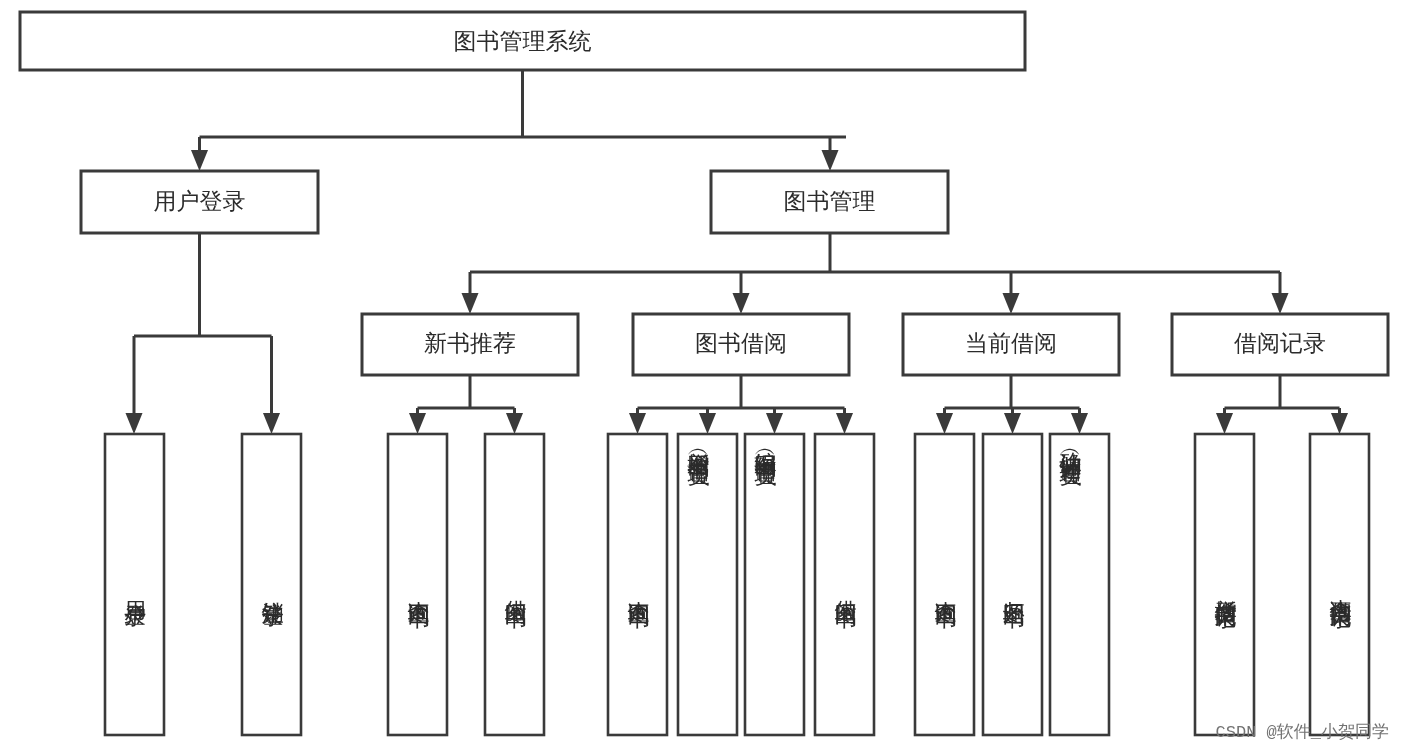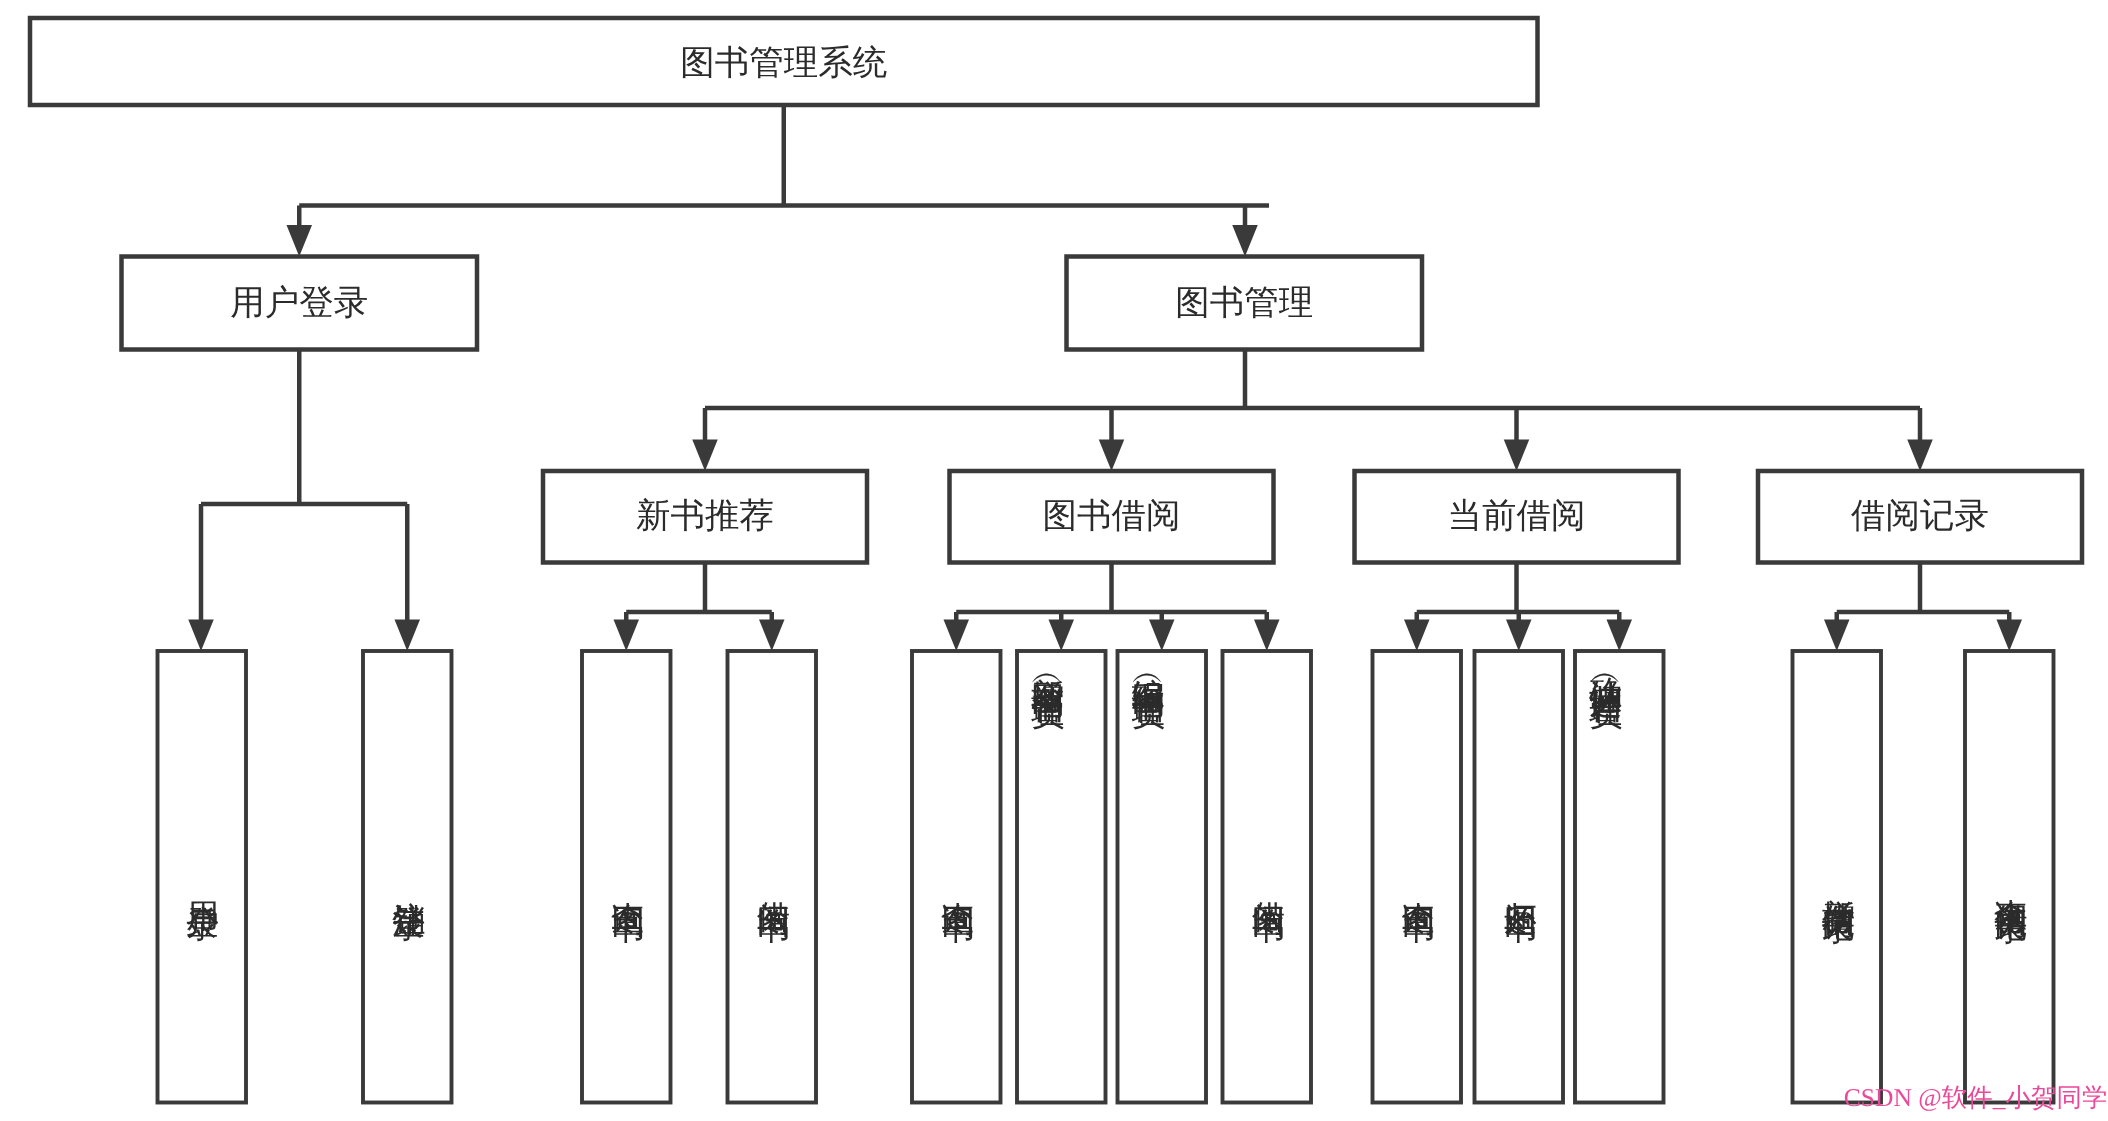--- a/index.html
+++ b/index.html
@@ -52,25 +52,25 @@
     dominant-baseline: middle;
   }
   .node-label.vertical {
     font-size: 22px;
     writing-mode: vertical-rl;
     text-orientation: upright;
     letter-spacing: 2px;
   }
   .watermark {
     position: absolute;
-    right: 0;
+    right: 16px;
     bottom: 4px;
-    font-family: Liberation Serif, serif;
+    font-family: Liberation Mono, monospace;
     font-size: 17px;
-    color: #ec4899;
+    color: #737373;
     white-space: nowrap;
     user-select: none;
   }
 </style>
 </head>
 <body>
 
 <div id="diagram-root">
 
   <svg class="diagram" viewBox="0 0 1405 747" xmlns="http://www.w3.org/2000/svg">

